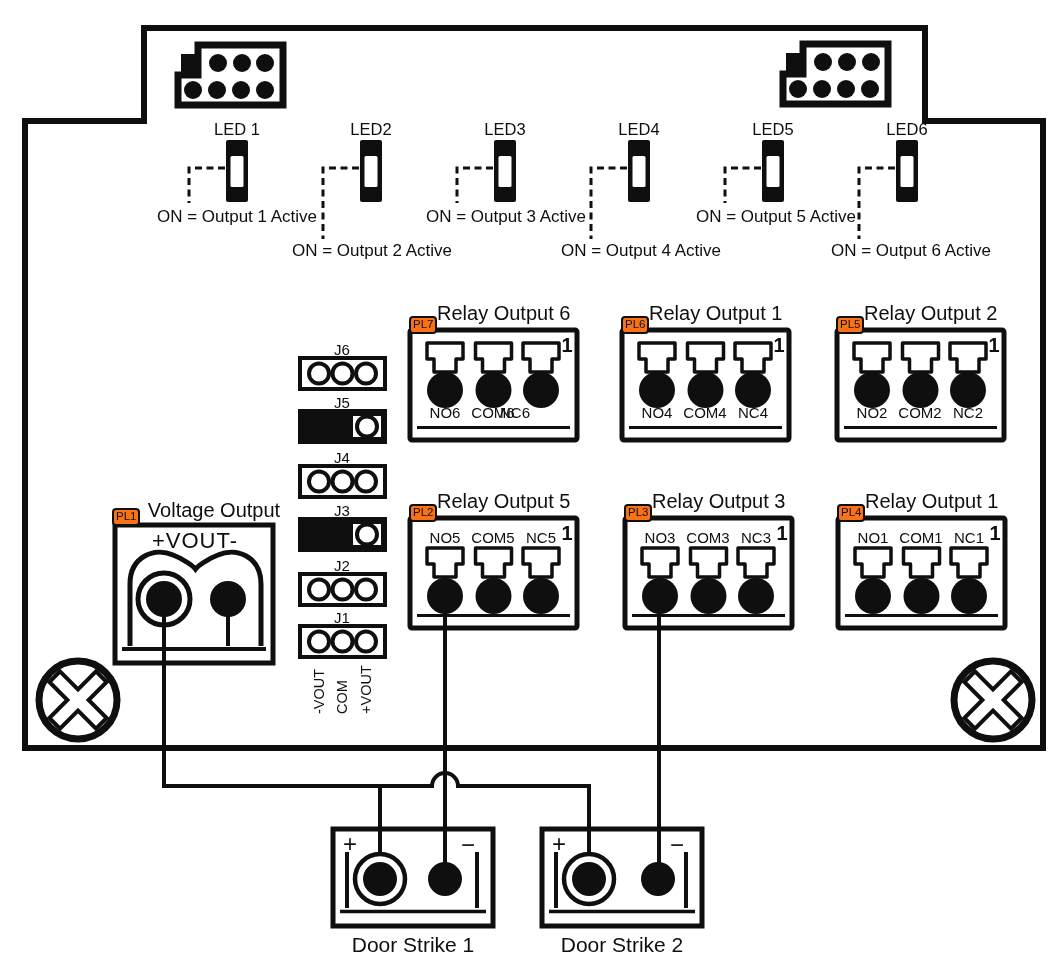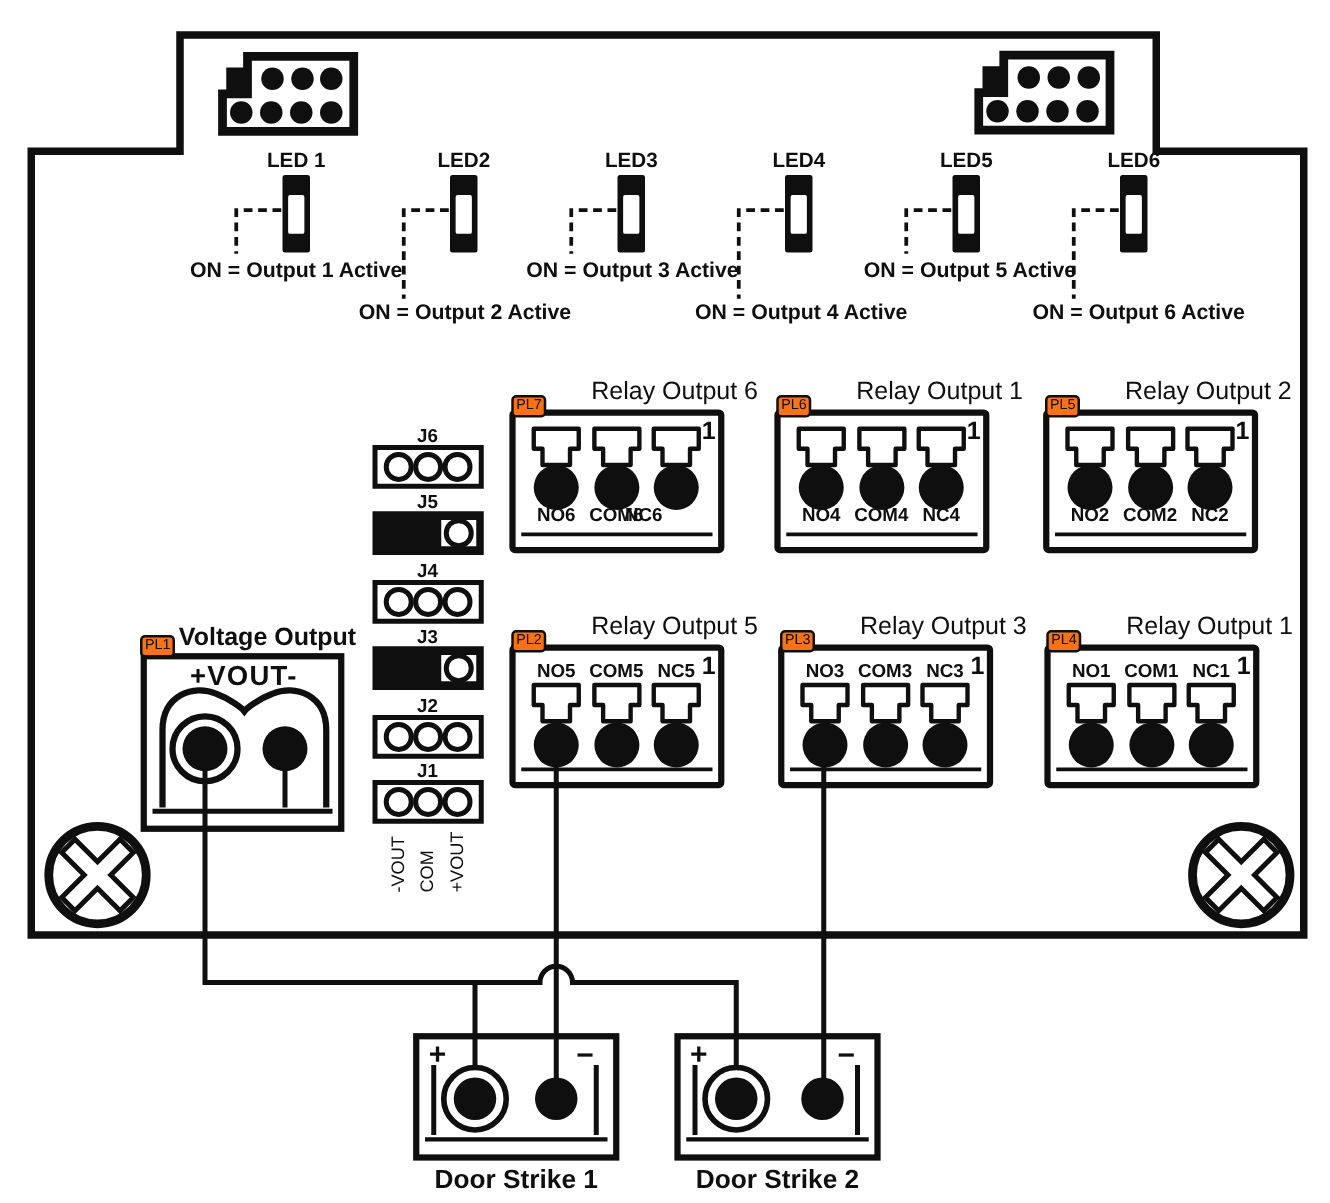--- a/index.html
+++ b/index.html
@@ -1,20 +1,20 @@
 <!DOCTYPE html>
 <html><head>
 <meta charset="utf-8">
 <style>
   html,body{margin:0;padding:0;background:#fff;}
   .stage{position:relative;width:1064px;height:962px;background:#fff;overflow:hidden;
          font-family:"Liberation Sans",sans-serif;color:#0f0f0f;}
   svg.layer{position:absolute;left:0;top:0;}
-  .txt{position:absolute;transform:translate(-50%,-50%);white-space:nowrap;font-weight:700;line-height:1;}
-  .tl{position:absolute;transform:translateY(-50%);white-space:nowrap;font-weight:500;line-height:1;margin-left:36px;}
+  .txt{position:absolute;transform:translate(-50%,-50%);white-space:nowrap;font-weight:400;line-height:1;}
+  .tl{position:absolute;transform:translateY(-50%);white-space:nowrap;font-weight:500;line-height:1;}
   .pl{position:absolute;border:2.5px solid #0f0f0f;border-radius:4px;background:#f97316;
       font-size:11.5px;font-weight:500;line-height:1;padding:1px 2px;}
   .one{font-weight:700;font-size:20px;}
   .vlabel{position:absolute;transform-origin:0 0;transform:rotate(-90deg);white-space:nowrap;
           font-size:14.5px;font-weight:500;line-height:1;}
   .f15{font-size:15px;}
   .f16{font-size:16.5px;}
   .f17{font-size:17px;margin-left:41px;}
   .f20{font-size:20px;}
   .f21{font-size:21px;}

